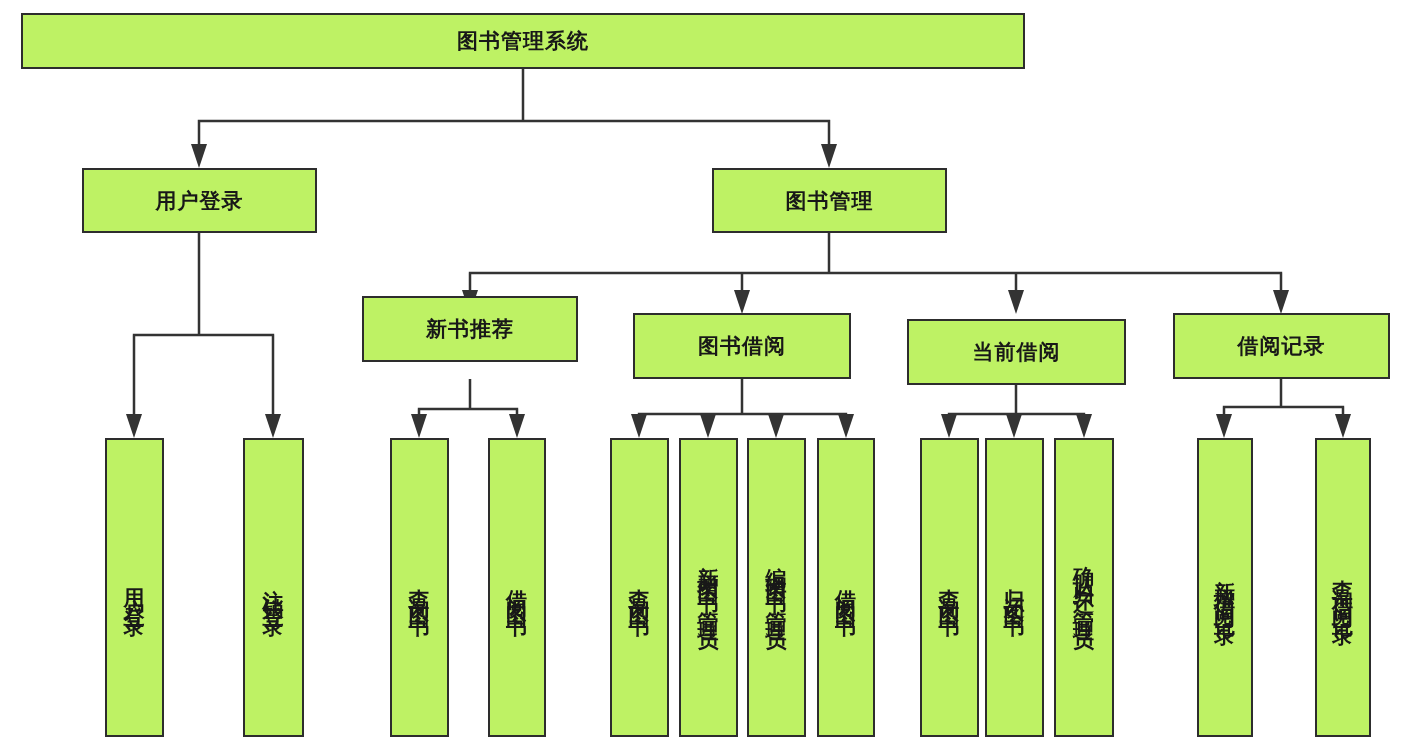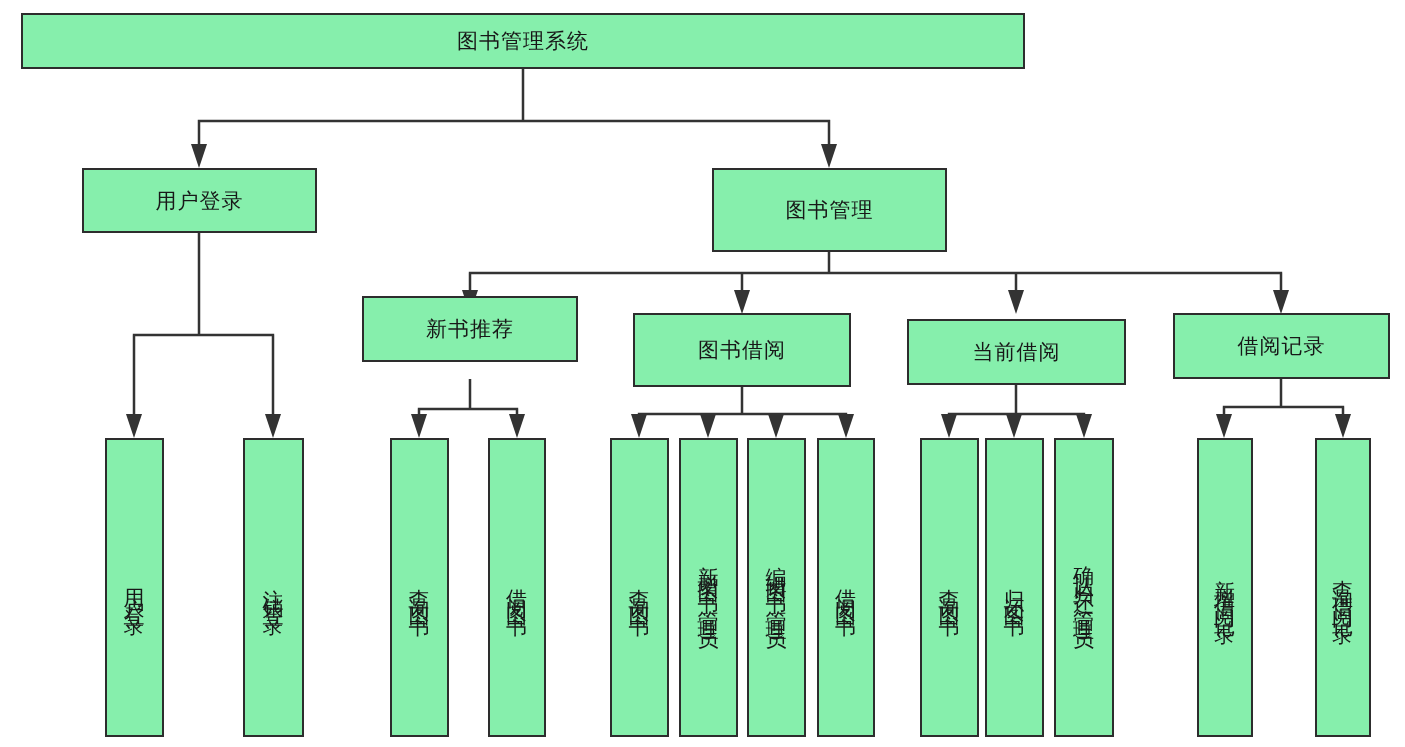--- a/index.html
+++ b/index.html
@@ -9,25 +9,26 @@
     font-family:"Liberation Sans","DejaVu Sans",sans-serif;
     position:relative;
     overflow:hidden;
   }
   #canvas{position:absolute;left:0;top:0;width:1405px;height:747px;}
   #wires{position:absolute;left:0;top:0;width:1405px;height:747px;pointer-events:none;}
   .node{
     position:absolute;
     box-sizing:border-box;
     border:2.5px solid #2d2d2d;
-    background:#86efac;
+    background:#bef264;
     display:flex;align-items:center;justify-content:center;
     font-size:21px;color:#181818;
     letter-spacing:1px;
     overflow:hidden;
+    font-weight:bold;
   }
   .vnode{
     writing-mode:vertical-rl;
     text-orientation:mixed;
     letter-spacing:9px;
     font-size:21px;
     line-height:1;
     padding-top:4px;
   }
   #watermark{
@@ -99,24 +100,24 @@
       <polygon points="1006,414 1022,414 1014,438"></polygon>
       <polygon points="1076,414 1092,414 1084,438"></polygon>
       <polygon points="1216,414 1232,414 1224,438"></polygon>
       <polygon points="1335,414 1351,414 1343,438"></polygon>
     </g>
   </svg>
 
   <div class="node" style="left:21px;top:13px;width:1004px;height:56px;">图书管理系统</div>
 
   <div class="node" style="left:82px;top:168px;width:235px;height:65px;">用户登录</div>
-  <div class="node" style="left:712px;top:168px;width:235px;height:84px;">图书管理</div>
+  <div class="node" style="left:712px;top:168px;width:235px;height:65px;">图书管理</div>
 
   <div class="node" style="left:362px;top:296px;width:216px;height:66px;">新书推荐</div>
-  <div class="node" style="left:633px;top:313px;width:218px;height:74px;">图书借阅</div>
+  <div class="node" style="left:633px;top:313px;width:218px;height:66px;">图书借阅</div>
   <div class="node" style="left:907px;top:319px;width:219px;height:66px;">当前借阅</div>
   <div class="node" style="left:1173px;top:313px;width:217px;height:66px;">借阅记录</div>
 
   <div class="node vnode" style="left:105px;top:438px;width:59px;height:299px;">用户登录</div>
   <div class="node vnode" style="left:243px;top:438px;width:61px;height:299px;">注销登录</div>
 
   <div class="node vnode" style="left:390px;top:438px;width:59px;height:299px;">查询图书</div>
   <div class="node vnode" style="left:488px;top:438px;width:58px;height:299px;">借阅图书</div>
 
   <div class="node vnode" style="left:610px;top:438px;width:59px;height:299px;">查询图书</div>

